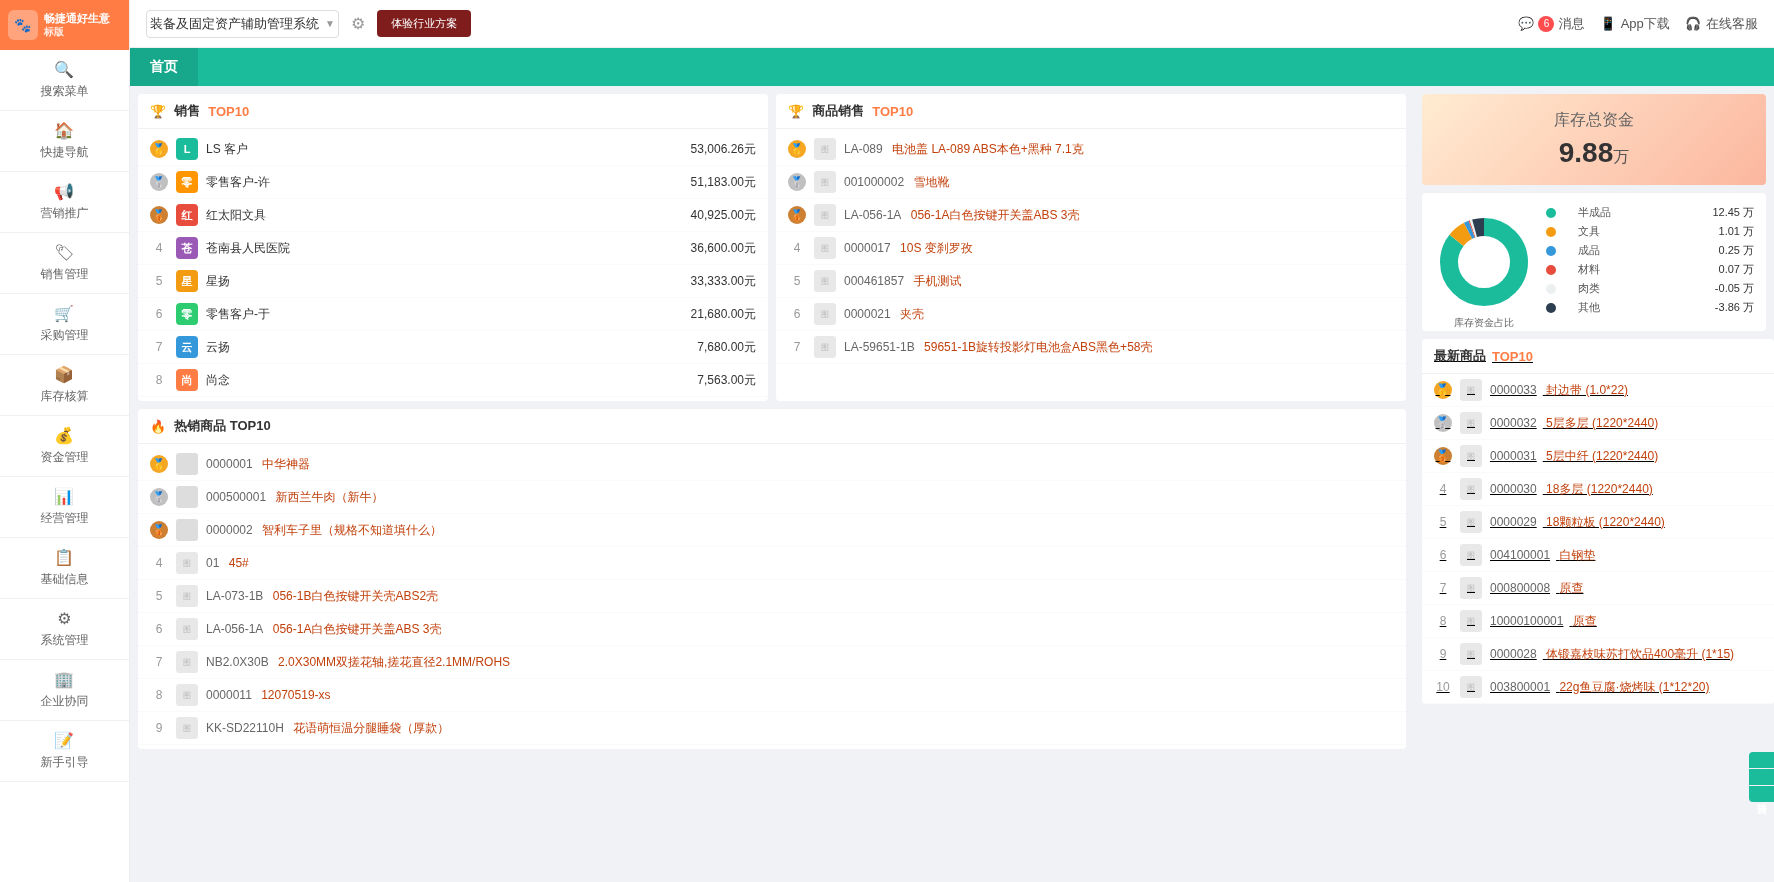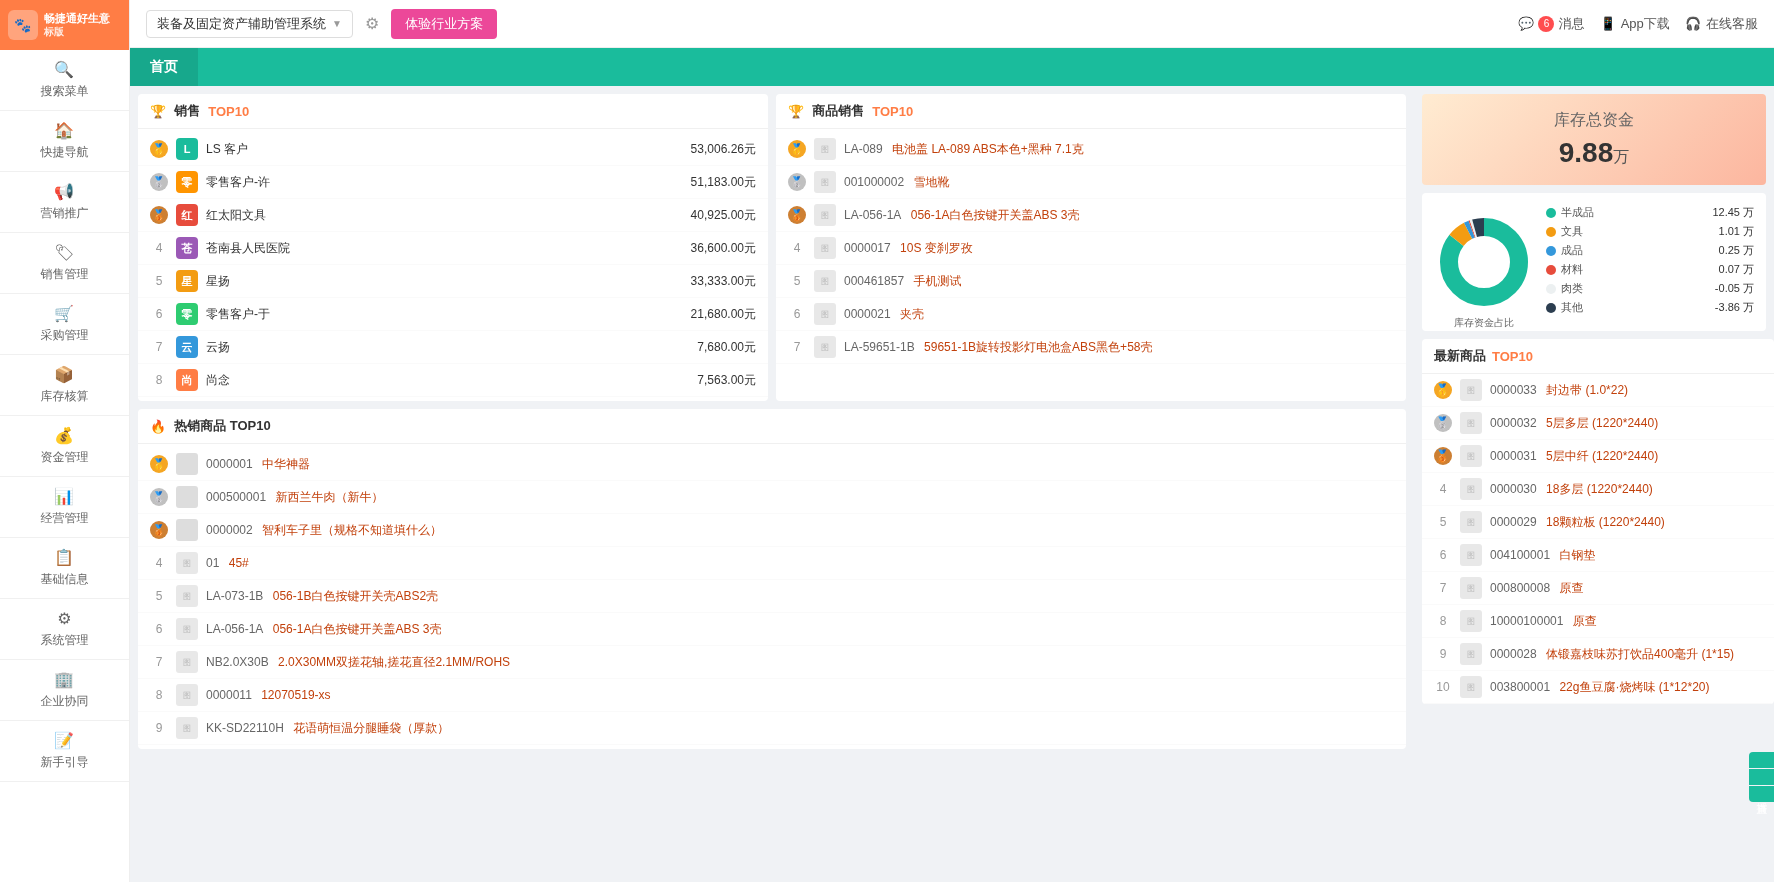--- a/index.html
+++ b/index.html
@@ -71,39 +71,39 @@
       align-items: center;
       gap: 12px;
       flex-shrink: 0;
     }
     .topbar-selector {
       display: flex;
       align-items: center;
       gap: 6px;
       border: 1px solid #ddd;
       border-radius: 4px;
-      padding: 4px 10px;
+      padding: 4px 3px;
       cursor: pointer;
       font-size: 13px;
       color: #333;
     }
     .topbar-selector-arrow { color: #999; font-size: 10px; }
     .topbar-gear {
       color: #999;
       cursor: pointer;
       font-size: 16px;
     }
     .topbar-trial {
-      background: #ec4899;
+      background: #7f1d1d;
       color: #fff;
       border: none;
       border-radius: 4px;
       padding: 6px 14px;
       cursor: pointer;
-      font-size: 13px;
+      font-size: 11px;
     }
     .topbar-right {
       margin-left: auto;
       display: flex;
       align-items: center;
       gap: 16px;
       font-size: 13px;
       color: #555;
     }
     .topbar-right-item {
@@ -295,39 +295,40 @@
       left: 50%;
       transform: translateX(-50%);
       font-size: 10px;
       color: #666;
       white-space: nowrap;
     }
     .chart-legend { flex: 1; }
     .legend-item {
       display: flex;
       align-items: center;
-      gap: 5px;
+      gap: 22px;
       margin-bottom: 4px;
       font-size: 11px;
     }
     .legend-dot {
       width: 10px;
       height: 10px;
       border-radius: 50%;
       flex-shrink: 0;
     }
     .legend-name { flex: 1; color: #555; }
     .legend-value { color: #333; font-weight: 400; }
 
     
     .new-product-section {
       background: #fff;
       margin: 8px 0 8px 8px;
       border-radius: 4px;
       overflow: hidden;
+      text-decoration: underline;
     }
     .new-product-header {
       padding: 8px 12px;
       font-size: 13px;
       font-weight: bold;
       color: #333;
       display: flex;
       align-items: center;
       gap: 6px;
       border-bottom: 1px solid #f0f0f0;

